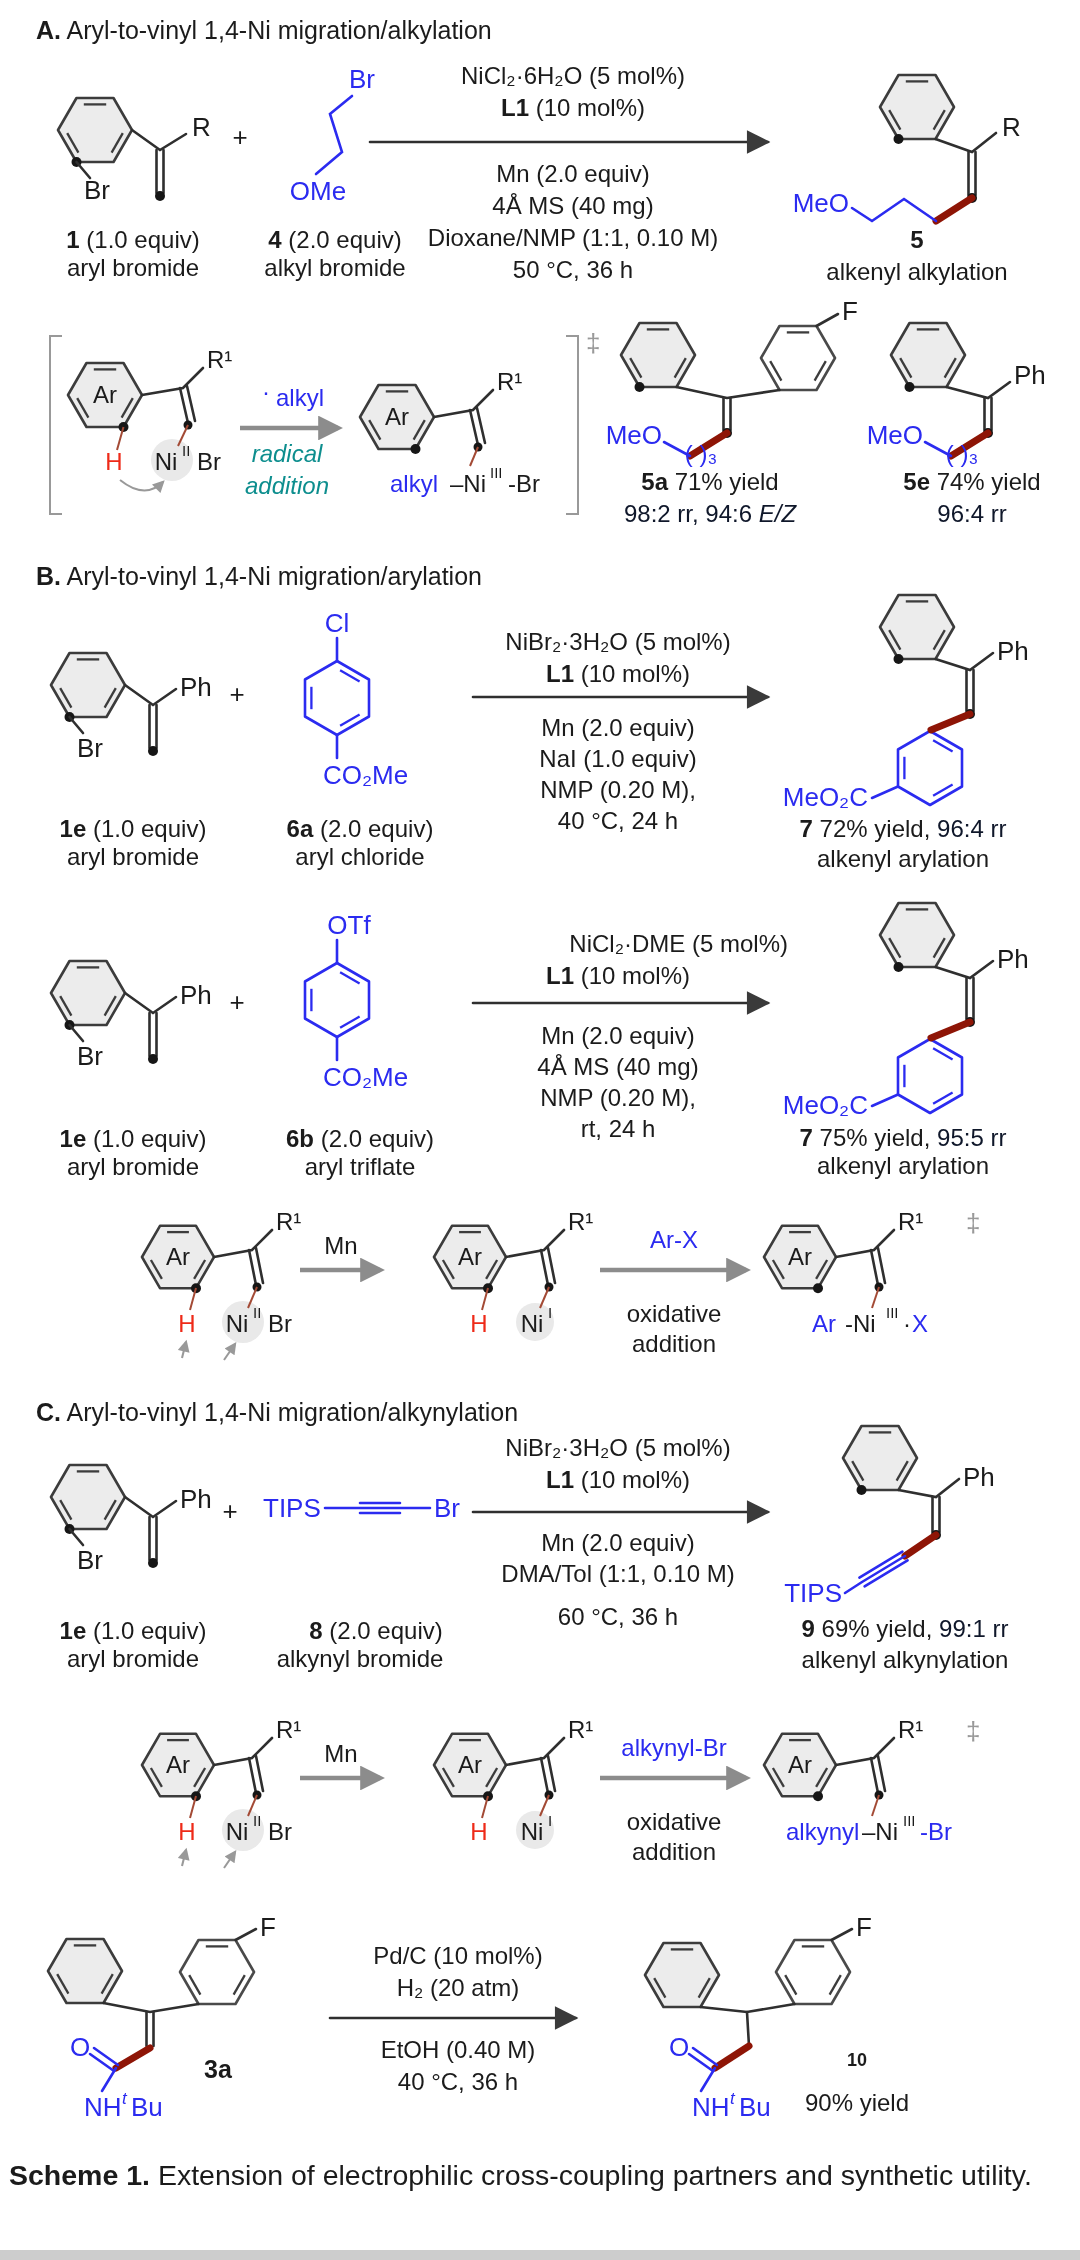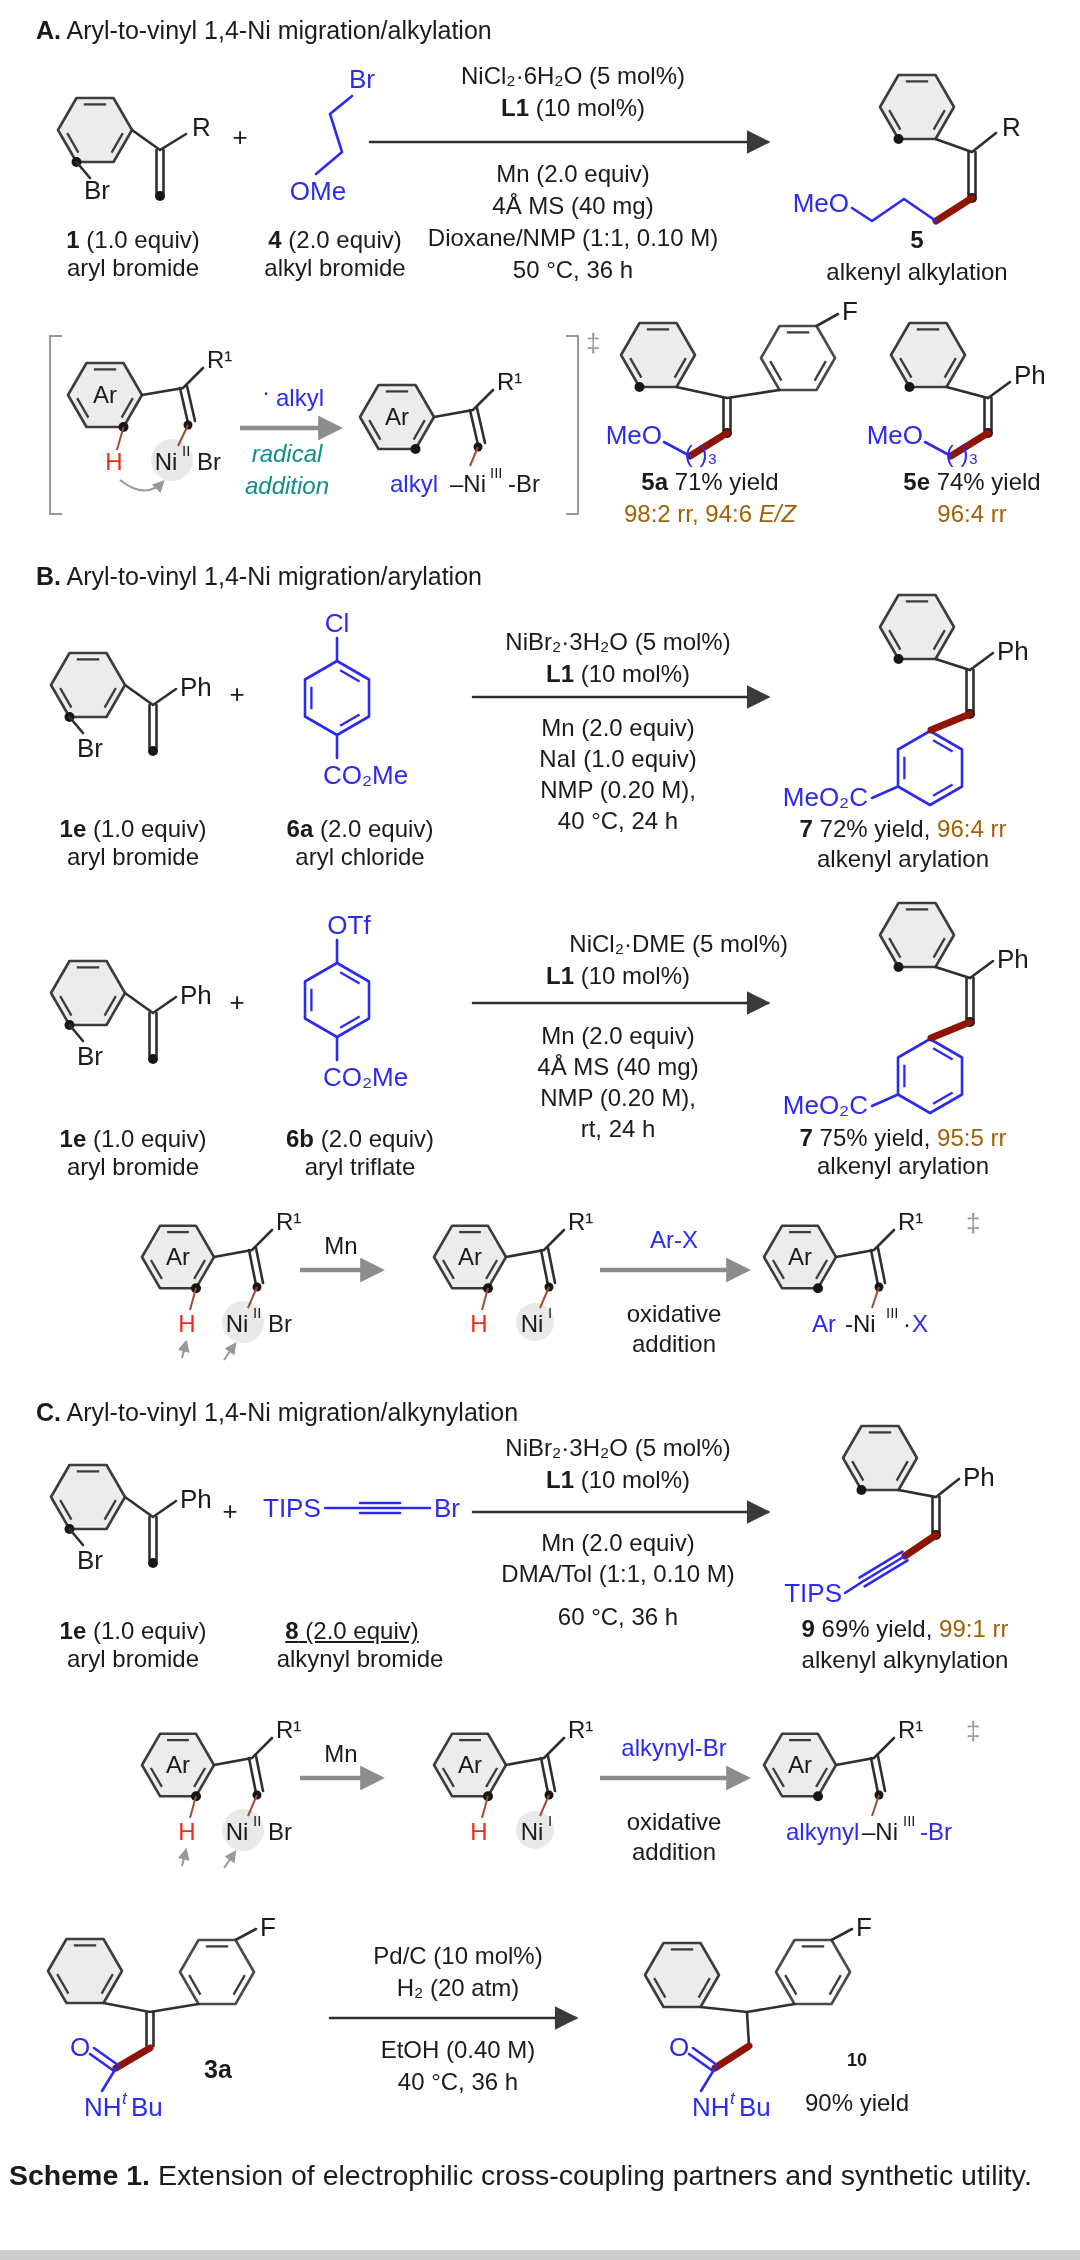--- a/index.html
+++ b/index.html
@@ -22,21 +22,21 @@
   text.mech{font-size:24px;fill:#1b1b1b;}
   text.blt{fill:#2b2bf0;}
   text.redt{fill:#ee2a18;}
   text.tealt{fill:#0d8e8e;font-style:italic;}
   text.greyt{fill:#999;}
   text.sup{font-size:15px;fill:#1b1b1b;}
   .mid{text-anchor:middle;}
   .end{text-anchor:end;}
   .t{position:absolute;font-size:24px;color:#1b1b1b;text-align:center;white-space:nowrap;}
   .b{font-weight:bold;}
-  .rr{color:#a16207;}
+  .rr{color:#0f172a;}
   .it{font-style:italic;}
   .ttl{font-size:25px;text-align:left;}
   #caption{position:absolute;left:9px;top:2156px;width:1064px;font-size:28.5px;line-height:38px;color:#1b1b1b;text-align:justify;}
   #botbar{position:absolute;left:0;top:2250px;width:1080px;height:10px;background:#cdcdcd;}
 </style>
 </head>
 <body>
 
 <div id="page">
 <svg id="art" width="1080" height="2260" viewBox="0 0 1080 2260">
@@ -560,21 +560,21 @@
 <div class="t" style="left:448px;top:1053px;width:340px;"><span>4Å MS (40 mg)</span></div>
 <div class="t" style="left:448px;top:1084px;width:340px;"><span>NMP (0.20 M),</span></div>
 <div class="t" style="left:448px;top:1115px;width:340px;"><span>rt, 24 h</span></div>
 <div class="t" style="left:753px;top:1124px;width:300px;"><span class="b">7</span><span> 75% yield, </span><span class="rr">95:5 rr</span></div>
 <div class="t" style="left:753px;top:1152px;width:300px;"><span>alkenyl arylation</span></div>
 
 <div class="t ttl" style="left:36px;top:1398px;text-align:center;"><span class="b">C.</span><span> Aryl-to-vinyl 1,4-Ni migration/alkynylation</span></div>
 <div class="t" style="left:210px;top:1496px;width:40px;font-size:26px;"><span>+</span></div>
 <div class="t" style="left:13px;top:1617px;width:240px;"><span class="b">1e</span><span> (1.0 equiv)</span></div>
 <div class="t" style="left:13px;top:1645px;width:240px;"><span>aryl bromide</span></div>
-<div class="t" style="left:232px;top:1617px;width:240px;text-decoration:underline;"><span class="b">8</span><span> (2.0 equiv)</span></div>
+<div class="t" style="left:256px;top:1617px;width:240px;"><span class="b">8</span><span> (2.0 equiv)</span></div>
 <div class="t" style="left:240px;top:1645px;width:240px;"><span>alkynyl bromide</span></div>
 <div class="t" style="left:448px;top:1434px;width:340px;"><span>NiBr₂·3H₂O (5 mol%)</span></div>
 <div class="t" style="left:448px;top:1466px;width:340px;"><span class="b">L1</span><span> (10 mol%)</span></div>
 <div class="t" style="left:448px;top:1529px;width:340px;"><span>Mn (2.0 equiv)</span></div>
 <div class="t" style="left:448px;top:1560px;width:340px;"><span>DMA/Tol (1:1, 0.10 M)</span></div>
 <div class="t" style="left:448px;top:1603px;width:340px;"><span>60 °C, 36 h</span></div>
 <div class="t" style="left:755px;top:1615px;width:300px;"><span class="b">9</span><span> 69% yield, </span><span class="rr">99:1 rr</span></div>
 <div class="t" style="left:755px;top:1646px;width:300px;"><span>alkenyl alkynylation</span></div>
 
 <div class="t b" style="left:168px;top:2055px;width:100px;font-size:25px;"><span>3a</span></div>

